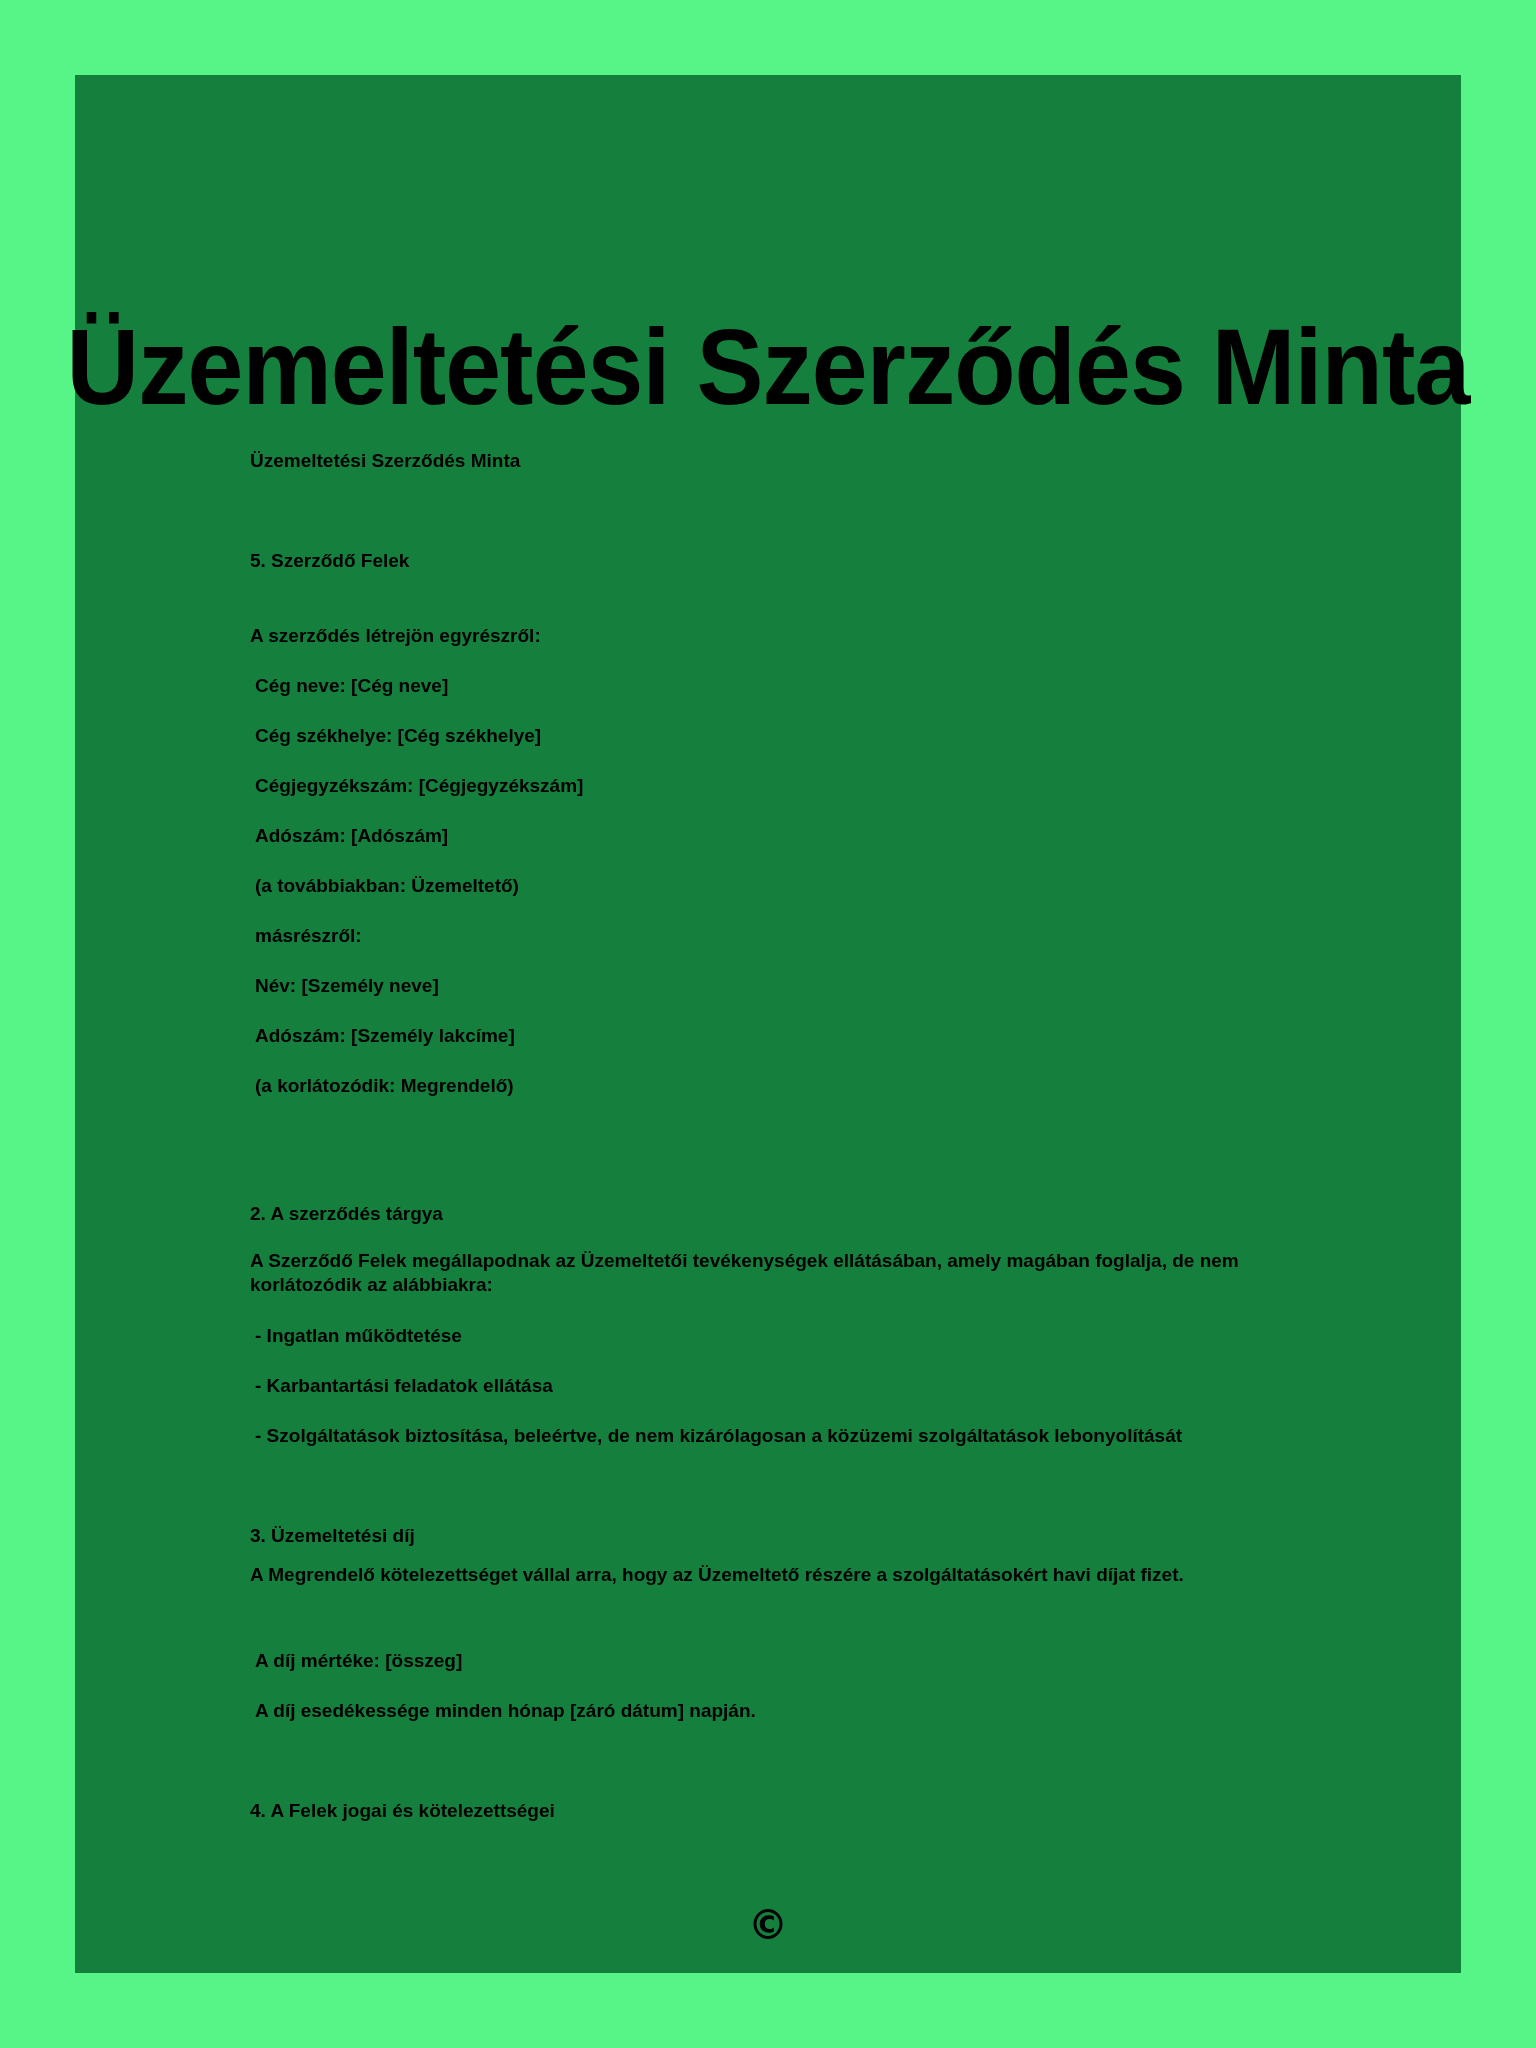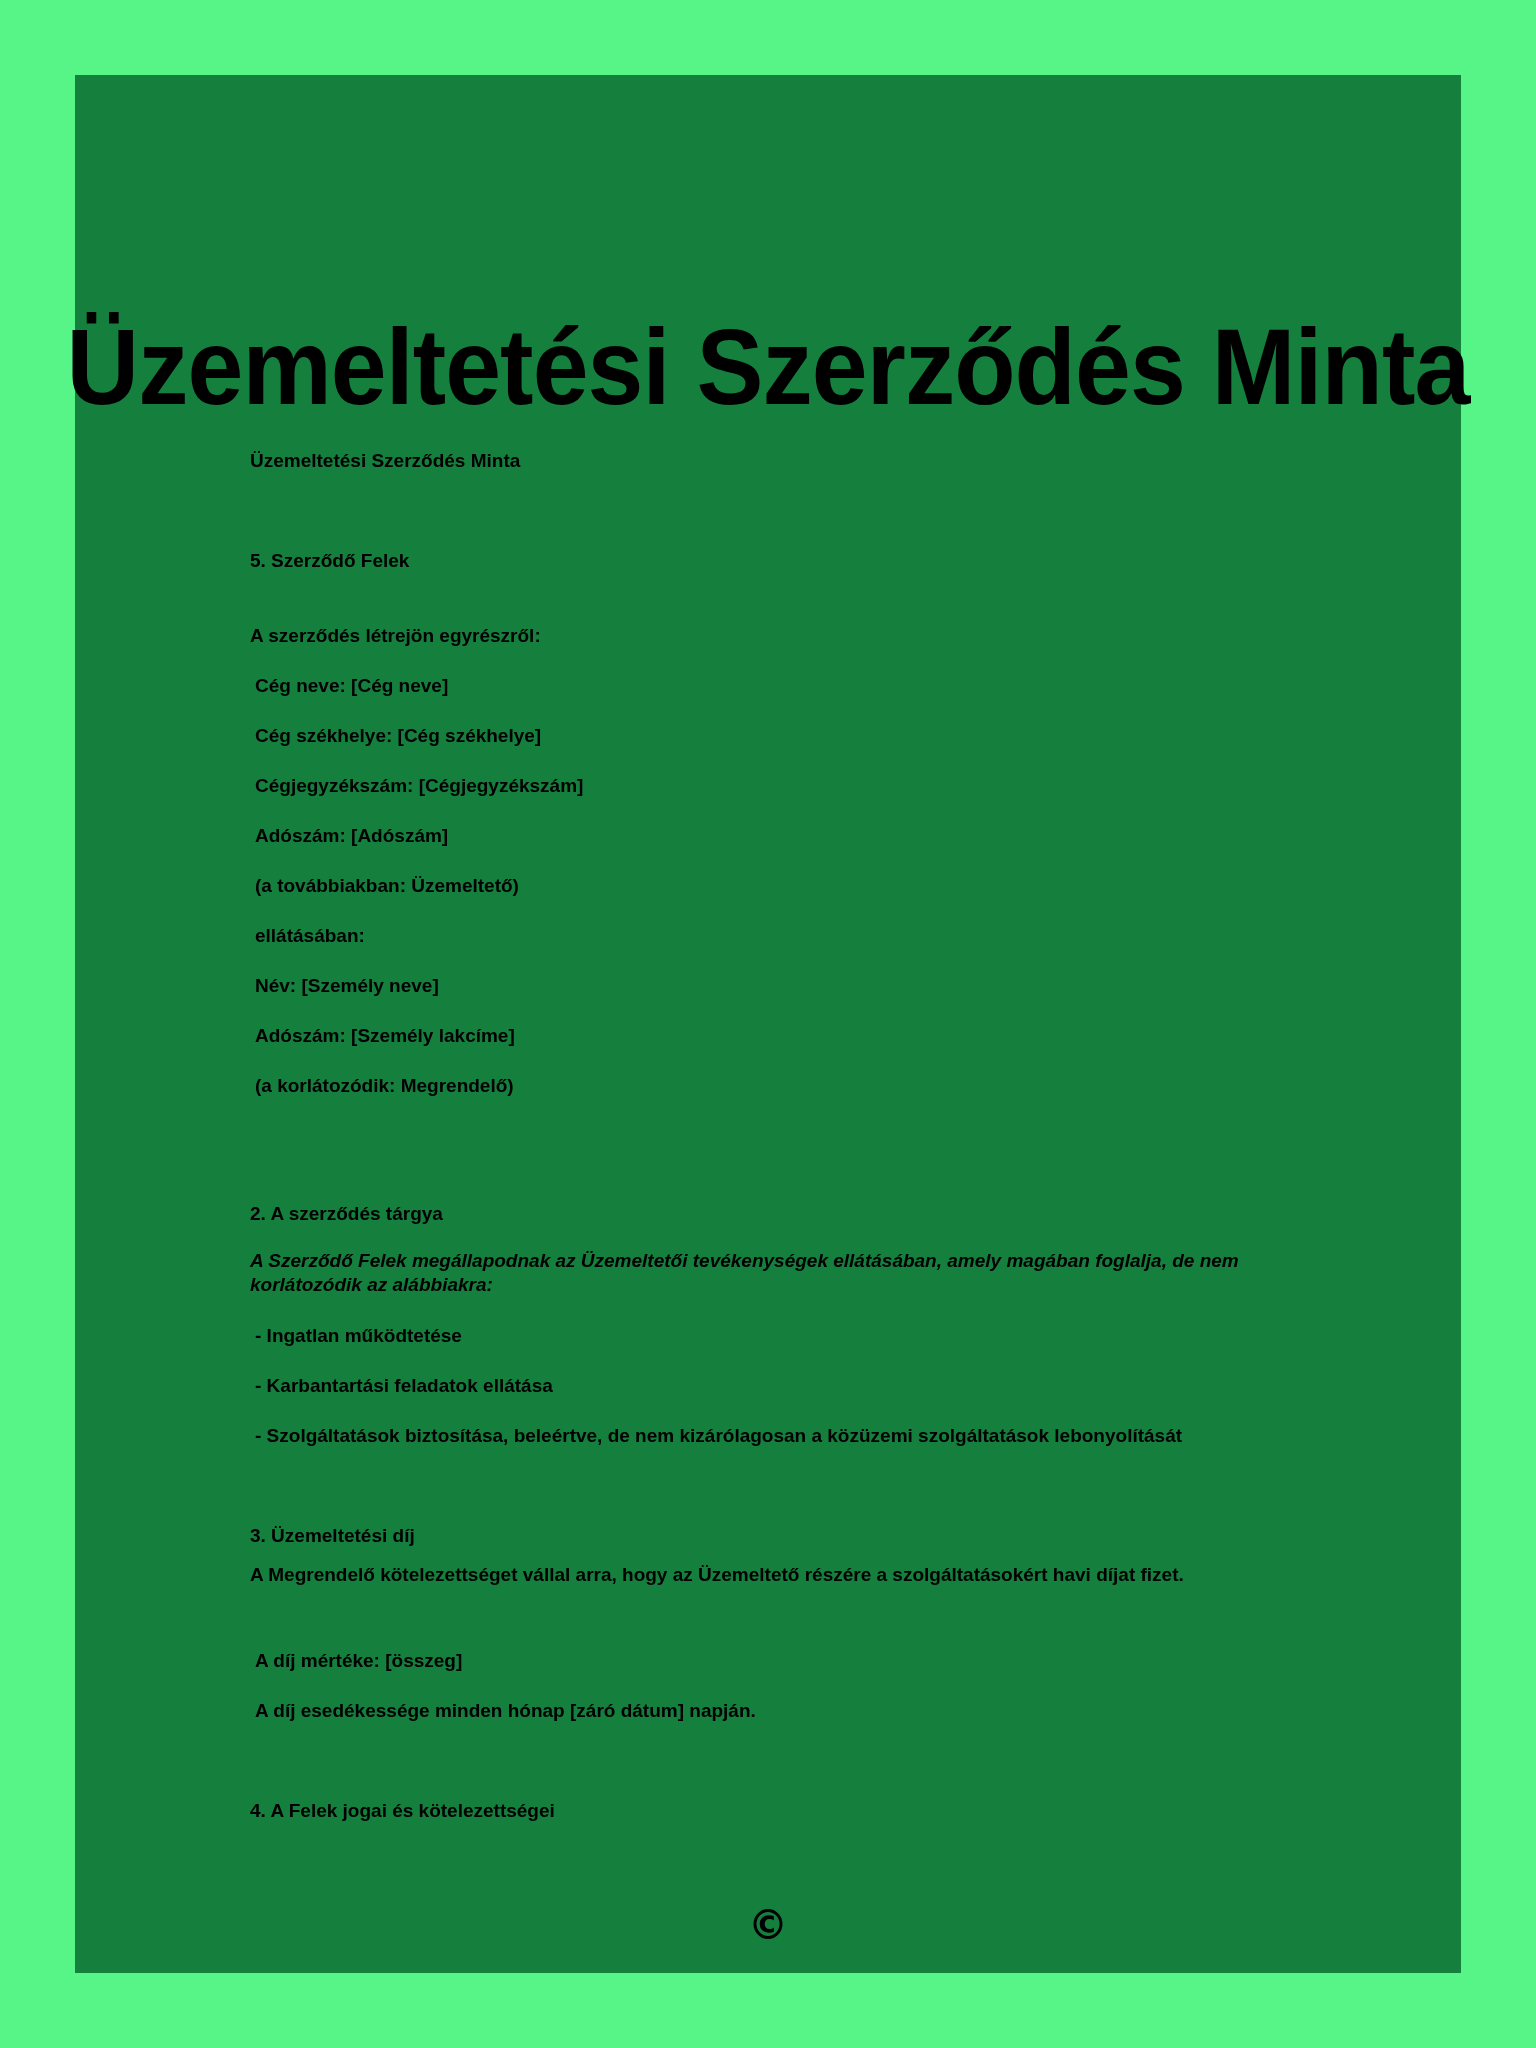--- a/index.html
+++ b/index.html
@@ -2,40 +2,40 @@
 <html><head>
 <meta charset="utf-8">
 <style>
   html, body { margin:0; padding:0; }
   body { width:1536px; height:2048px; background:#57f587; position:relative; overflow:hidden; font-family:"Liberation Sans", sans-serif; }
   .page { position:absolute; left:75px; top:75px; width:1386px; height:1898px; background:#15803d; }
   .title { position:absolute; left:-75px; width:1536px; top:238px; text-align:center; font-weight:bold; font-size:108px; line-height:1; color:#000; letter-spacing:-1px; transform:scaleX(0.93); transform-origin:center; white-space:nowrap; }
   .body { position:absolute; left:175px; top:0; width:1080px; color:#000; font-weight:bold; font-size:19px; }
   .line { position:absolute; left:0; white-space:nowrap; line-height:24px; }
   .ind { left:5px; }
-  .wrap { white-space:normal; width:1080px;font-style:italic; }
+  .wrap { white-space:normal; width:1080px; }
   .copy { position:absolute; left:672px; top:1829px; width:42px; height:42px; font-size:40px; line-height:42px; text-align:center; font-family:"DejaVu Sans", sans-serif; font-weight:bold; }
 </style>
 </head>
 <body>
 
 <div class="page">
   <div class="title">Üzemeltetési Szerződés Minta</div>
 
   <div class="body">
     <div class="line" style="top:374px">Üzemeltetési Szerződés Minta</div>
 
     <div class="line" style="top:474px">5. Szerződő Felek</div>
     <div class="line" style="top:549px">A szerződés létrejön egyrészről:</div>
     <div class="line ind" style="top:599px">Cég neve: [Cég neve]</div>
     <div class="line ind" style="top:649px">Cég székhelye: [Cég székhelye]</div>
     <div class="line ind" style="top:699px">Cégjegyzékszám: [Cégjegyzékszám]</div>
     <div class="line ind" style="top:749px">Adószám: [Adószám]</div>
     <div class="line ind" style="top:799px">(a továbbiakban: Üzemeltető)</div>
-    <div class="line ind" style="top:849px">ellátásában:</div>
+    <div class="line ind" style="top:849px">másrészről:</div>
     <div class="line ind" style="top:899px">Név: [Személy neve]</div>
     <div class="line ind" style="top:949px">Adószám: [Személy lakcíme]</div>
     <div class="line ind" style="top:999px">(a korlátozódik: Megrendelő)</div>
 
     <div class="line" style="top:1127px">2. A szerződés tárgya</div>
     <div class="line wrap" style="top:1174px">A Szerződő Felek megállapodnak az Üzemeltetői tevékenységek ellátásában, amely magában foglalja, de nem korlátozódik az alábbiakra:</div>
     <div class="line ind" style="top:1249px">- Ingatlan működtetése</div>
     <div class="line ind" style="top:1299px">- Karbantartási feladatok ellátása</div>
     <div class="line ind" style="top:1349px">- Szolgáltatások biztosítása, beleértve, de nem kizárólagosan a közüzemi szolgáltatások lebonyolítását</div>
 

